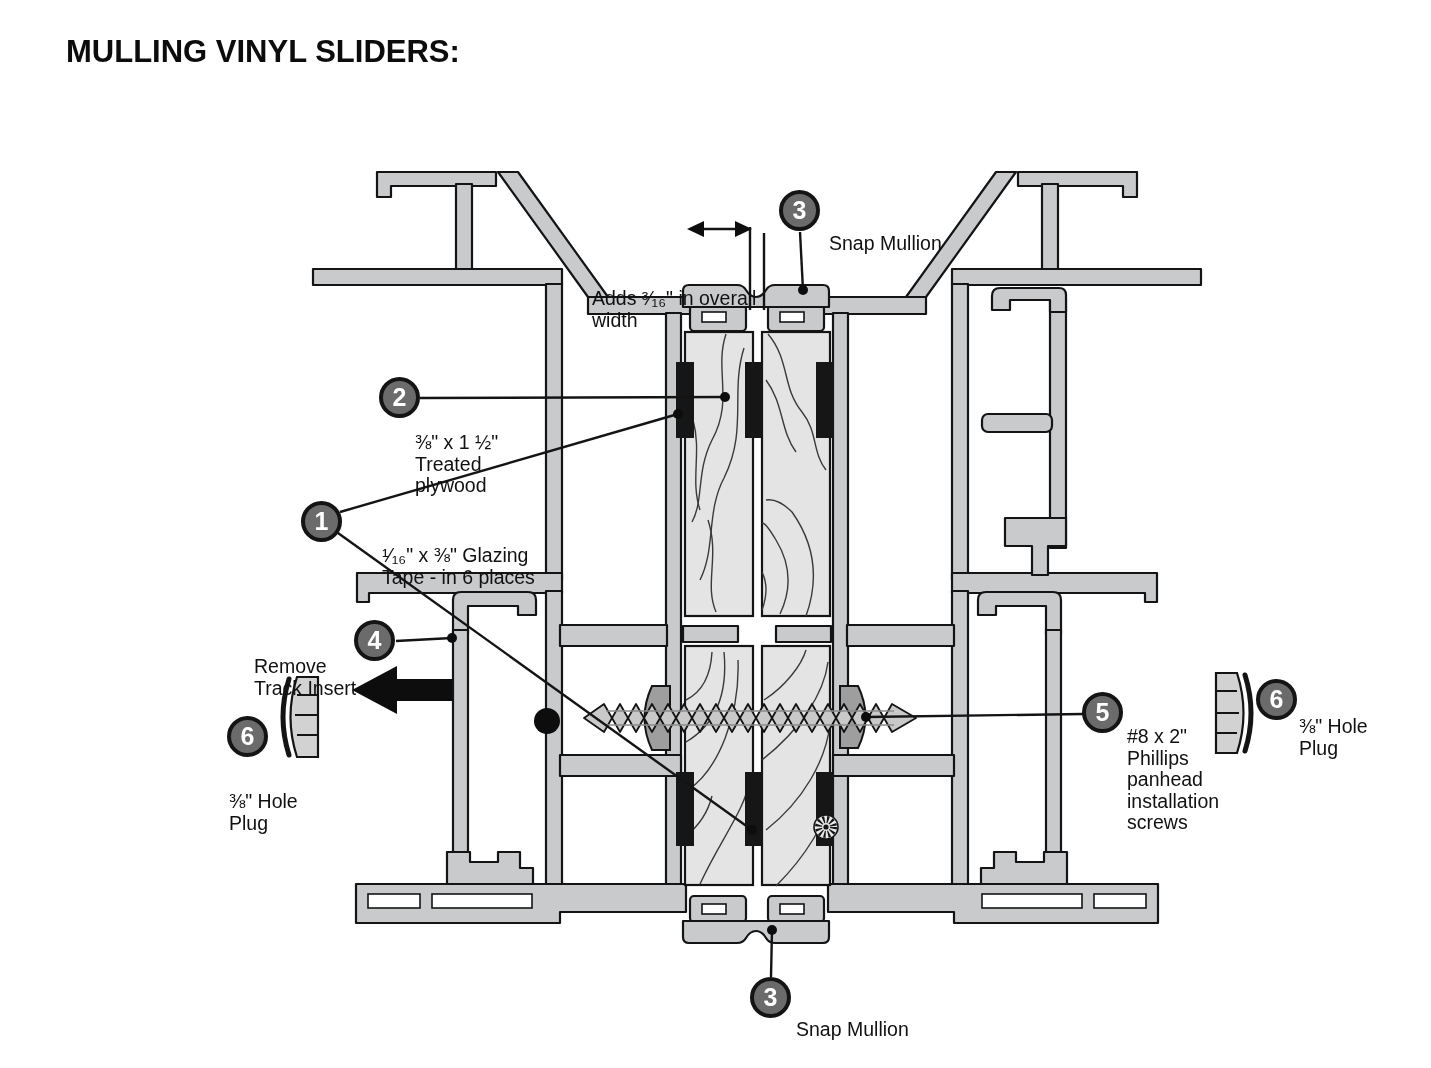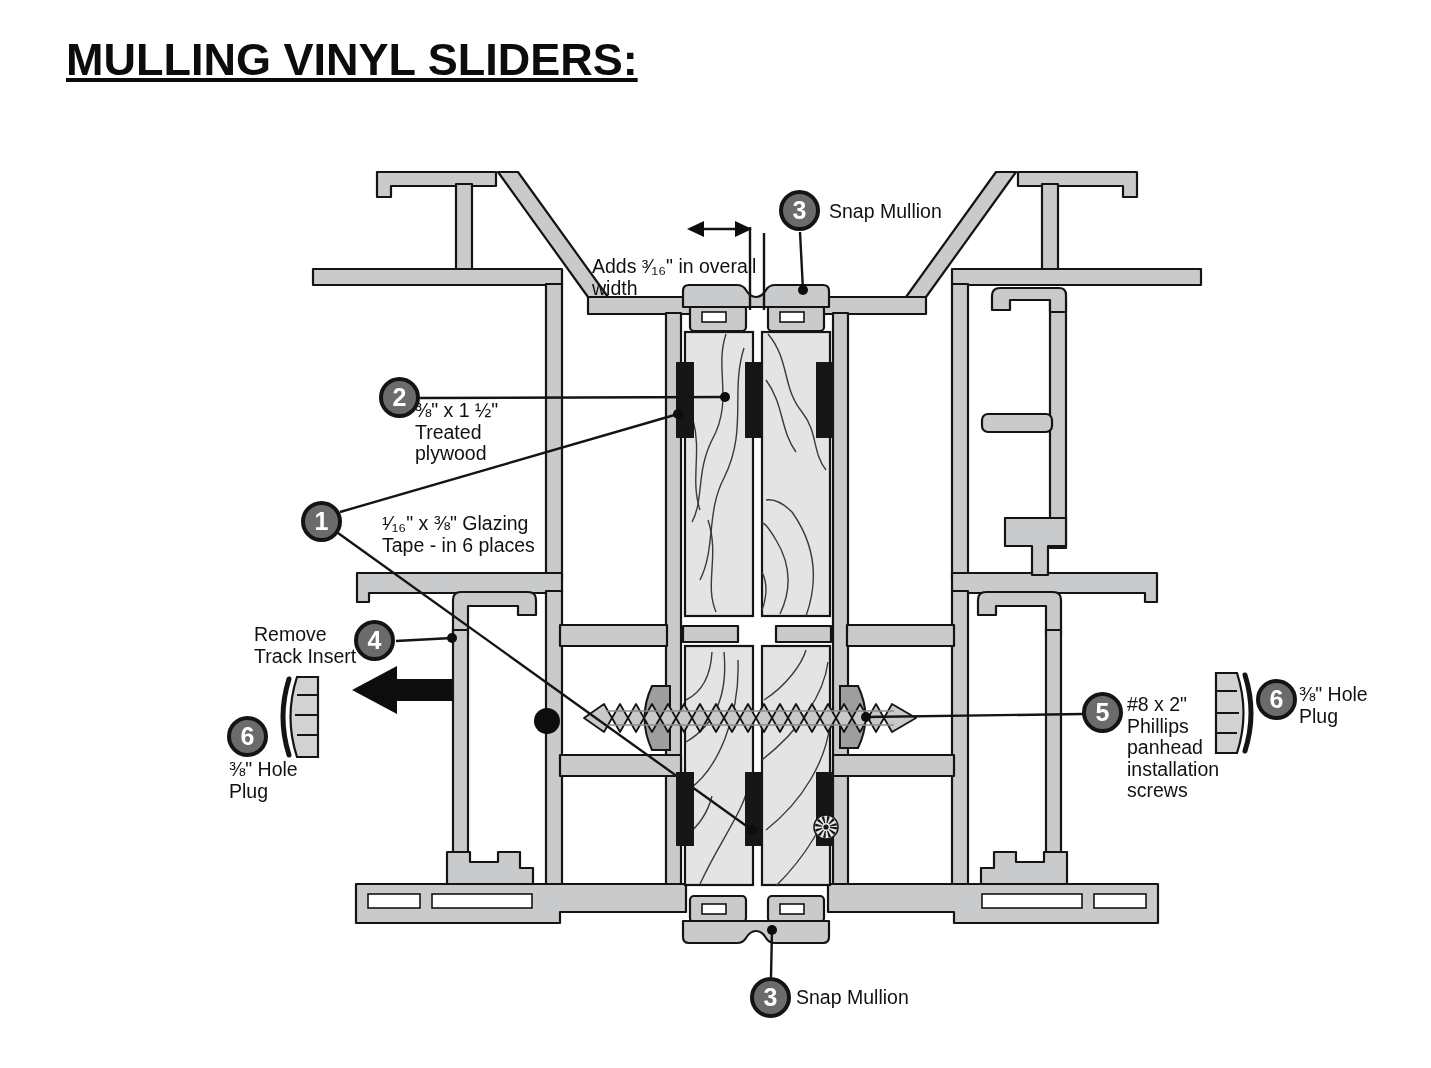--- a/index.html
+++ b/index.html
@@ -1,23 +1,23 @@
 <!DOCTYPE html>
 <html><head>
 <meta charset="utf-8">
 <style>
   html,body{margin:0;padding:0;background:#fff;}
   body{width:1431px;height:1068px;overflow:hidden;
        font-family:"Liberation Sans","DejaVu Sans",sans-serif;color:#141414;}
   .stage{position:relative;width:1431px;height:1068px;background:#fff;}
   .art{position:absolute;left:0;top:0;width:1431px;height:1068px;}
-  .title{position:absolute;left:66px;top:34px;font-size:45px;font-weight:bold;
-         letter-spacing:0px;color:#0c0c0c;white-space:pre;text-decoration:underline;}
+  .title{position:absolute;left:66px;top:34px;font-size:31px;font-weight:bold;
+         letter-spacing:0px;color:#0c0c0c;white-space:pre;}
   .lbl{position:absolute;font-size:19.5px;line-height:21.5px;color:#111;
-       white-space:pre-line;}
+       white-space:pre-line;margin-top:32px;}
   .co{position:absolute;width:33px;height:33px;border-radius:50%;
       background:#6b6b6b;border:4.5px solid #141414;color:#fff;
       font-weight:bold;font-size:25px;display:flex;align-items:center;
       justify-content:center;box-sizing:content-box;}
   svg .frame{fill:#c8cacb;stroke:#141414;stroke-width:2.2;stroke-linejoin:round;}
   svg .white{fill:#ffffff;stroke:#141414;stroke-width:1.6;}
   svg .ply{fill:#e4e4e4;stroke:#141414;stroke-width:2.2;}
   svg .grain{fill:none;stroke:#3a3a3a;stroke-width:1.4;}
   svg .tape{fill:#161616;stroke:none;}
   svg .ink{fill:#0d0d0d;stroke:none;}

